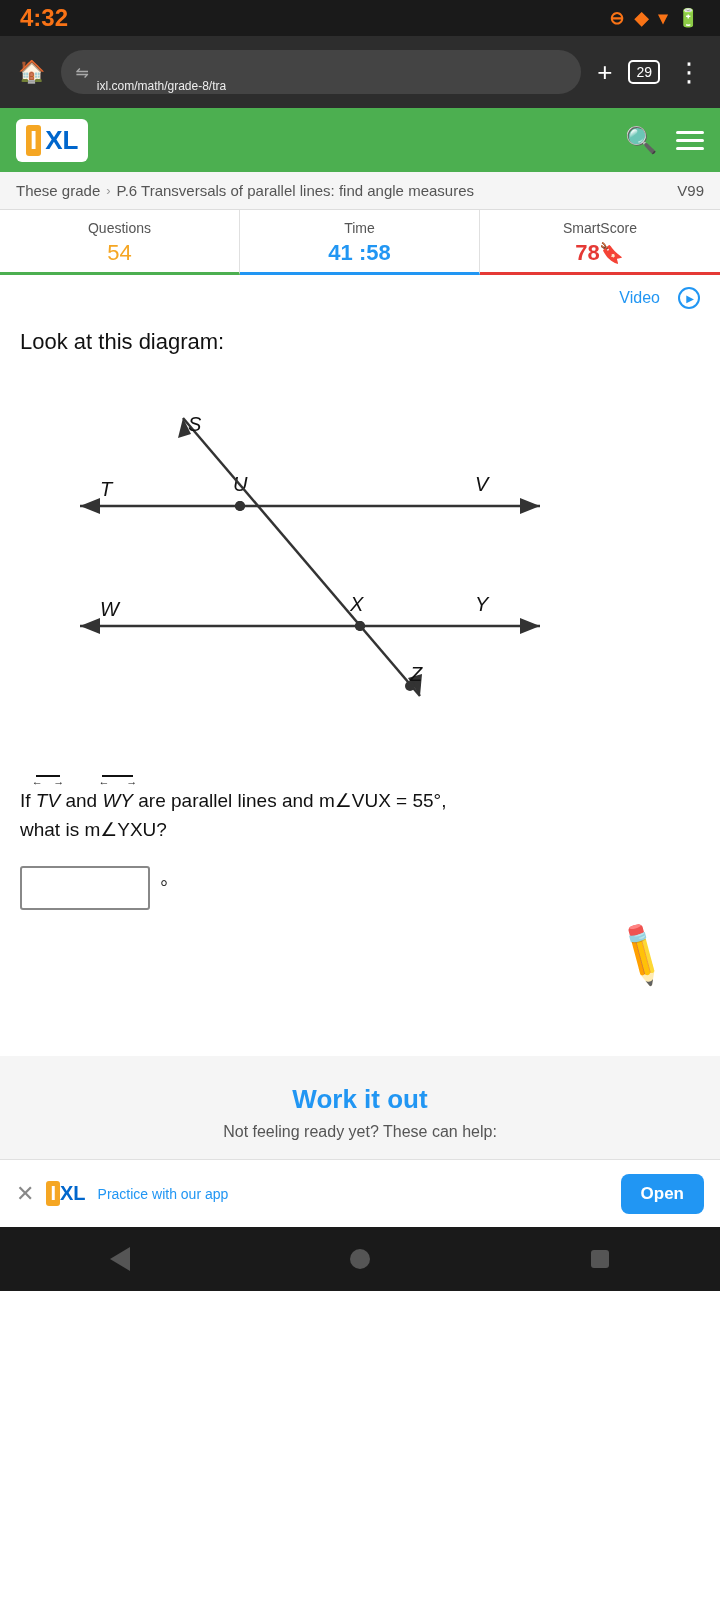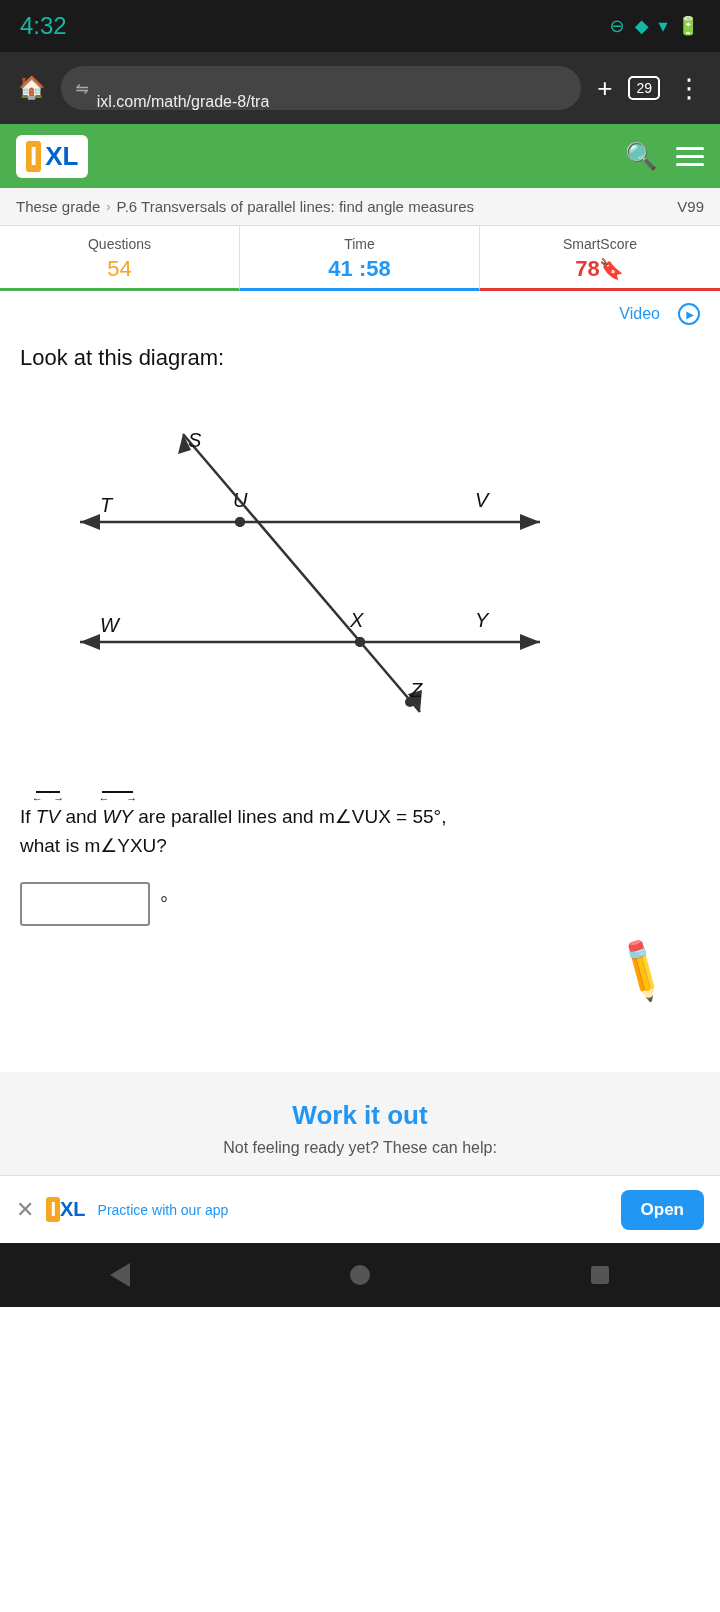--- a/index.html
+++ b/index.html
@@ -2,28 +2,28 @@
 <html><head>
   <meta charset="utf-8">
   <meta name="viewport" content="width=720px">
   <style>
     * { margin: 0; padding: 0; box-sizing: border-box; }
     body { width: 720px; background: #fff; font-family: 'Arial', sans-serif; overflow-x: hidden; }
 
     
     .status-bar {
       background: #1a1a1a;
-      color: #14b8a6;
-      height: 52px;
+      color: #f97316;
+      height: 36px;
       display: flex;
       align-items: center;
       justify-content: space-between;
       padding: 0 20px;
       font-size: 24px;
-      font-weight: normal;
+      font-weight: bold;
     }
     .status-bar-right {
       display: flex;
       align-items: center;
       gap: 10px;
     }
     .status-icon { font-size: 18px; }
 
     
     .browser-bar {
@@ -46,21 +46,21 @@
       height: 44px;
       display: flex;
       align-items: center;
       padding: 0 14px;
       gap: 8px;
       color: #fff;
       font-size: 16px;
       overflow: hidden;
     }
     .address-icon { font-size: 16px; color: #aaa; }
-    .address-text { color: #eee; font-size: 16px; white-space: nowrap; overflow: hidden; text-overflow: ellipsis; margin-top: 28px; }
+    .address-text { color: #eee; font-size: 12px; white-space: nowrap; overflow: hidden; text-overflow: ellipsis; margin-top: 28px; }
     .browser-action {
       color: #fff;
       font-size: 22px;
       padding: 6px;
       display: flex;
       align-items: center;
       justify-content: center;
     }
     .tab-count {
       border: 2px solid #fff;

